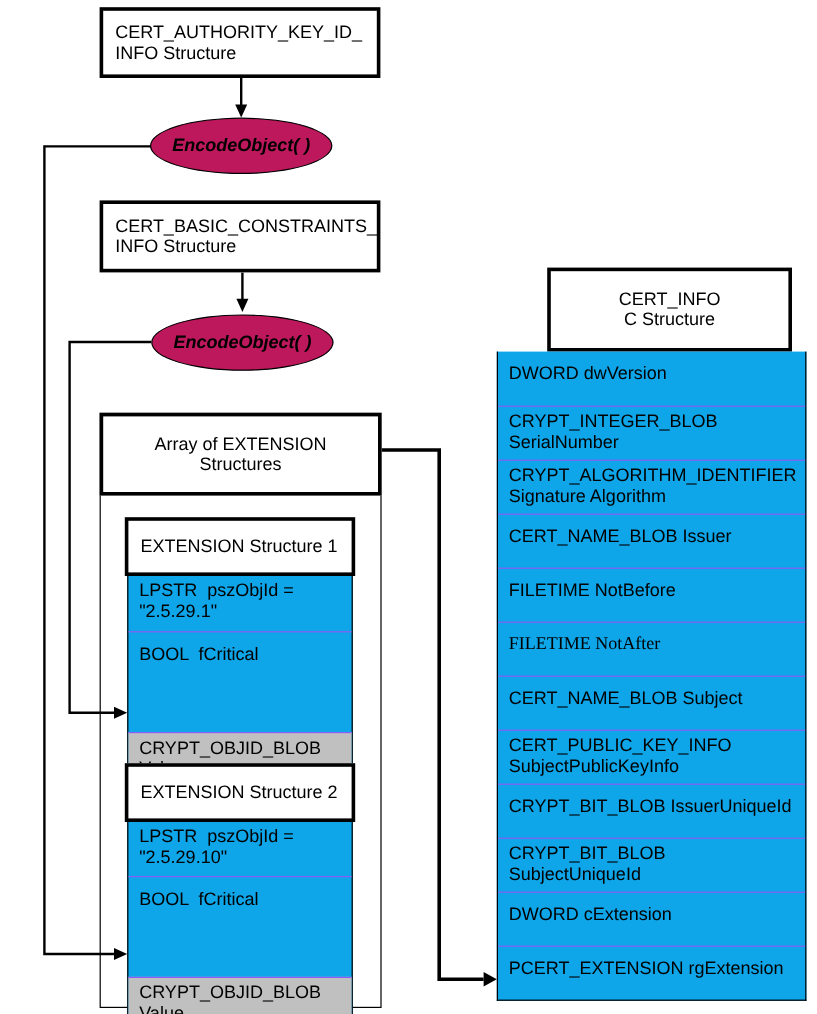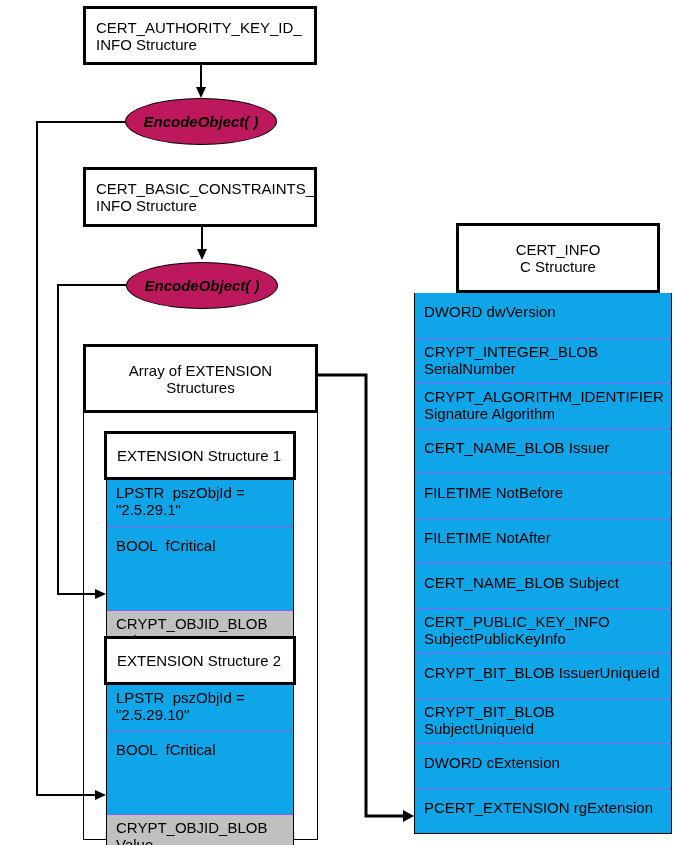--- a/index.html
+++ b/index.html
@@ -154,21 +154,21 @@
     <div class="row pad2" style="height:45px;">
       <div class="txt">CRYPT_ALGORITHM_IDENTIFIER</div>
       <div class="txt">Signature Algorithm</div>
     </div>
     <div class="row pad1" style="height:45px;">
       <div class="txt">CERT_NAME_BLOB Issuer</div>
     </div>
     <div class="row pad1" style="height:45px;">
       <div class="txt">FILETIME NotBefore</div>
     </div>
-    <div class="row pad1" style="height:45px;">
+    <div class="row pad1" style="height:45px;font-family:Liberation Serif, serif;">
       <div class="txt">FILETIME NotAfter</div>
     </div>
     <div class="row pad1" style="height:45px;">
       <div class="txt">CERT_NAME_BLOB Subject</div>
     </div>
     <div class="row pad2" style="height:45px;">
       <div class="txt">CERT_PUBLIC_KEY_INFO</div>
       <div class="txt">SubjectPublicKeyInfo</div>
     </div>
     <div class="row pad1" style="height:45px;">

